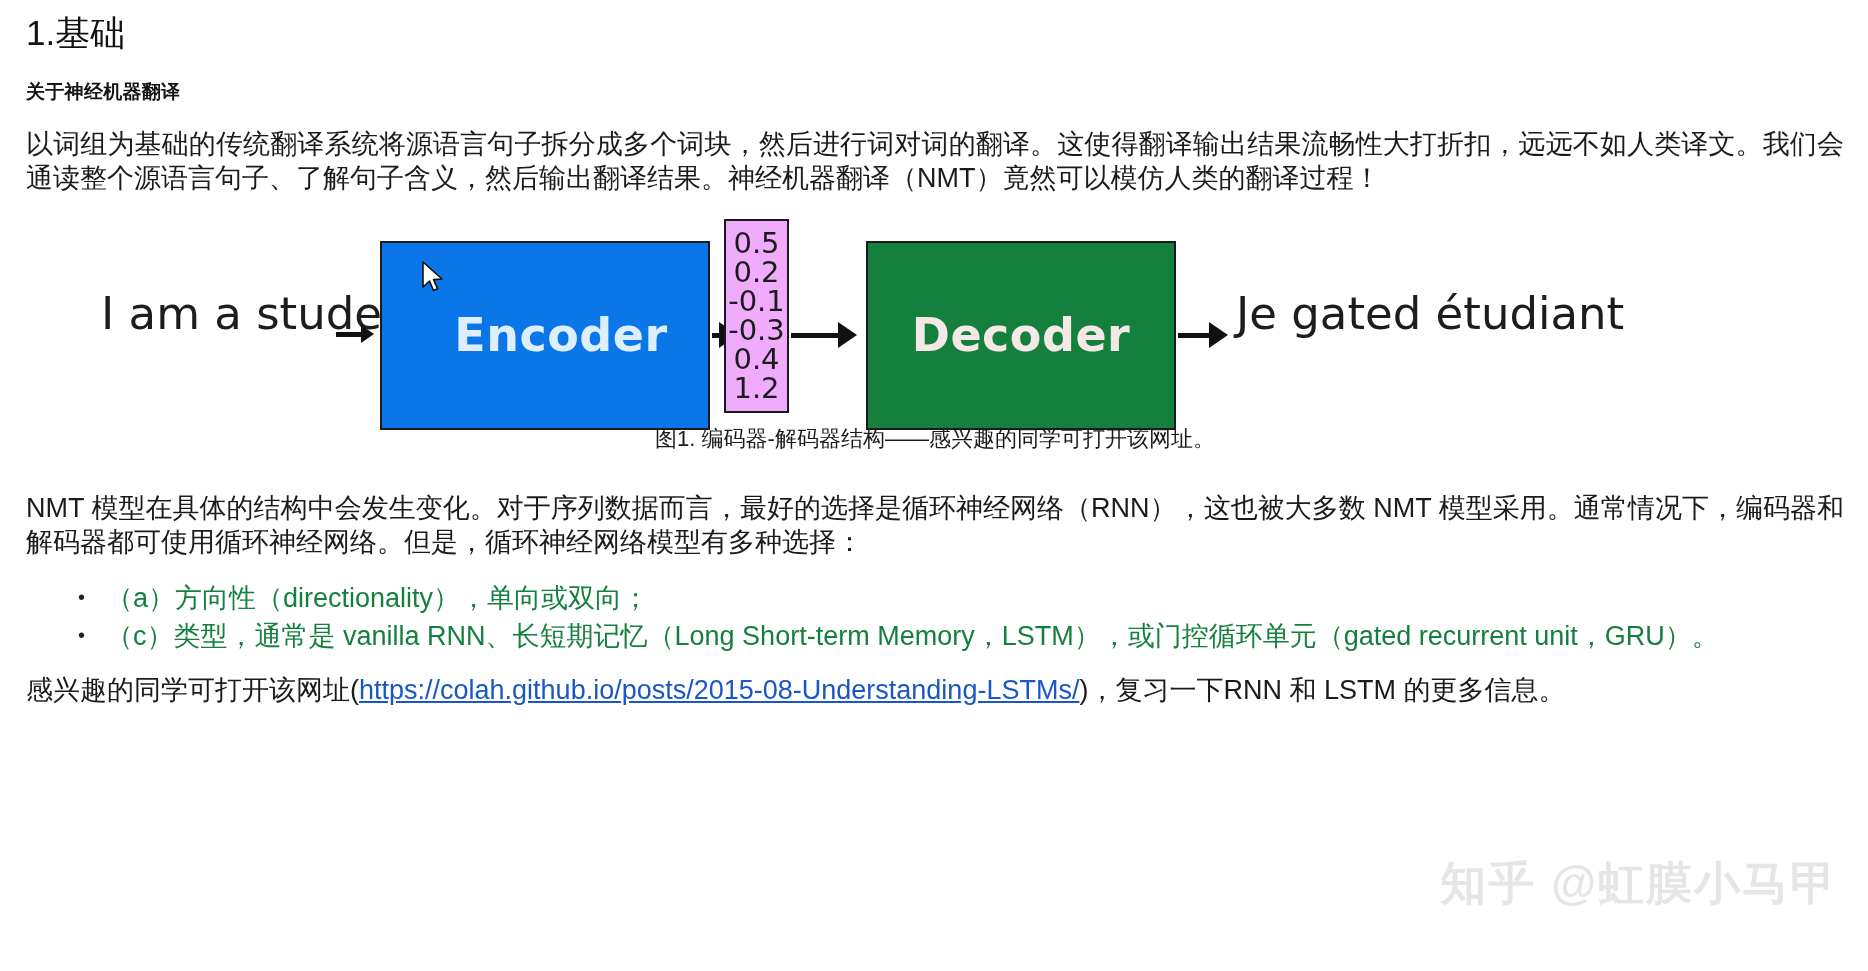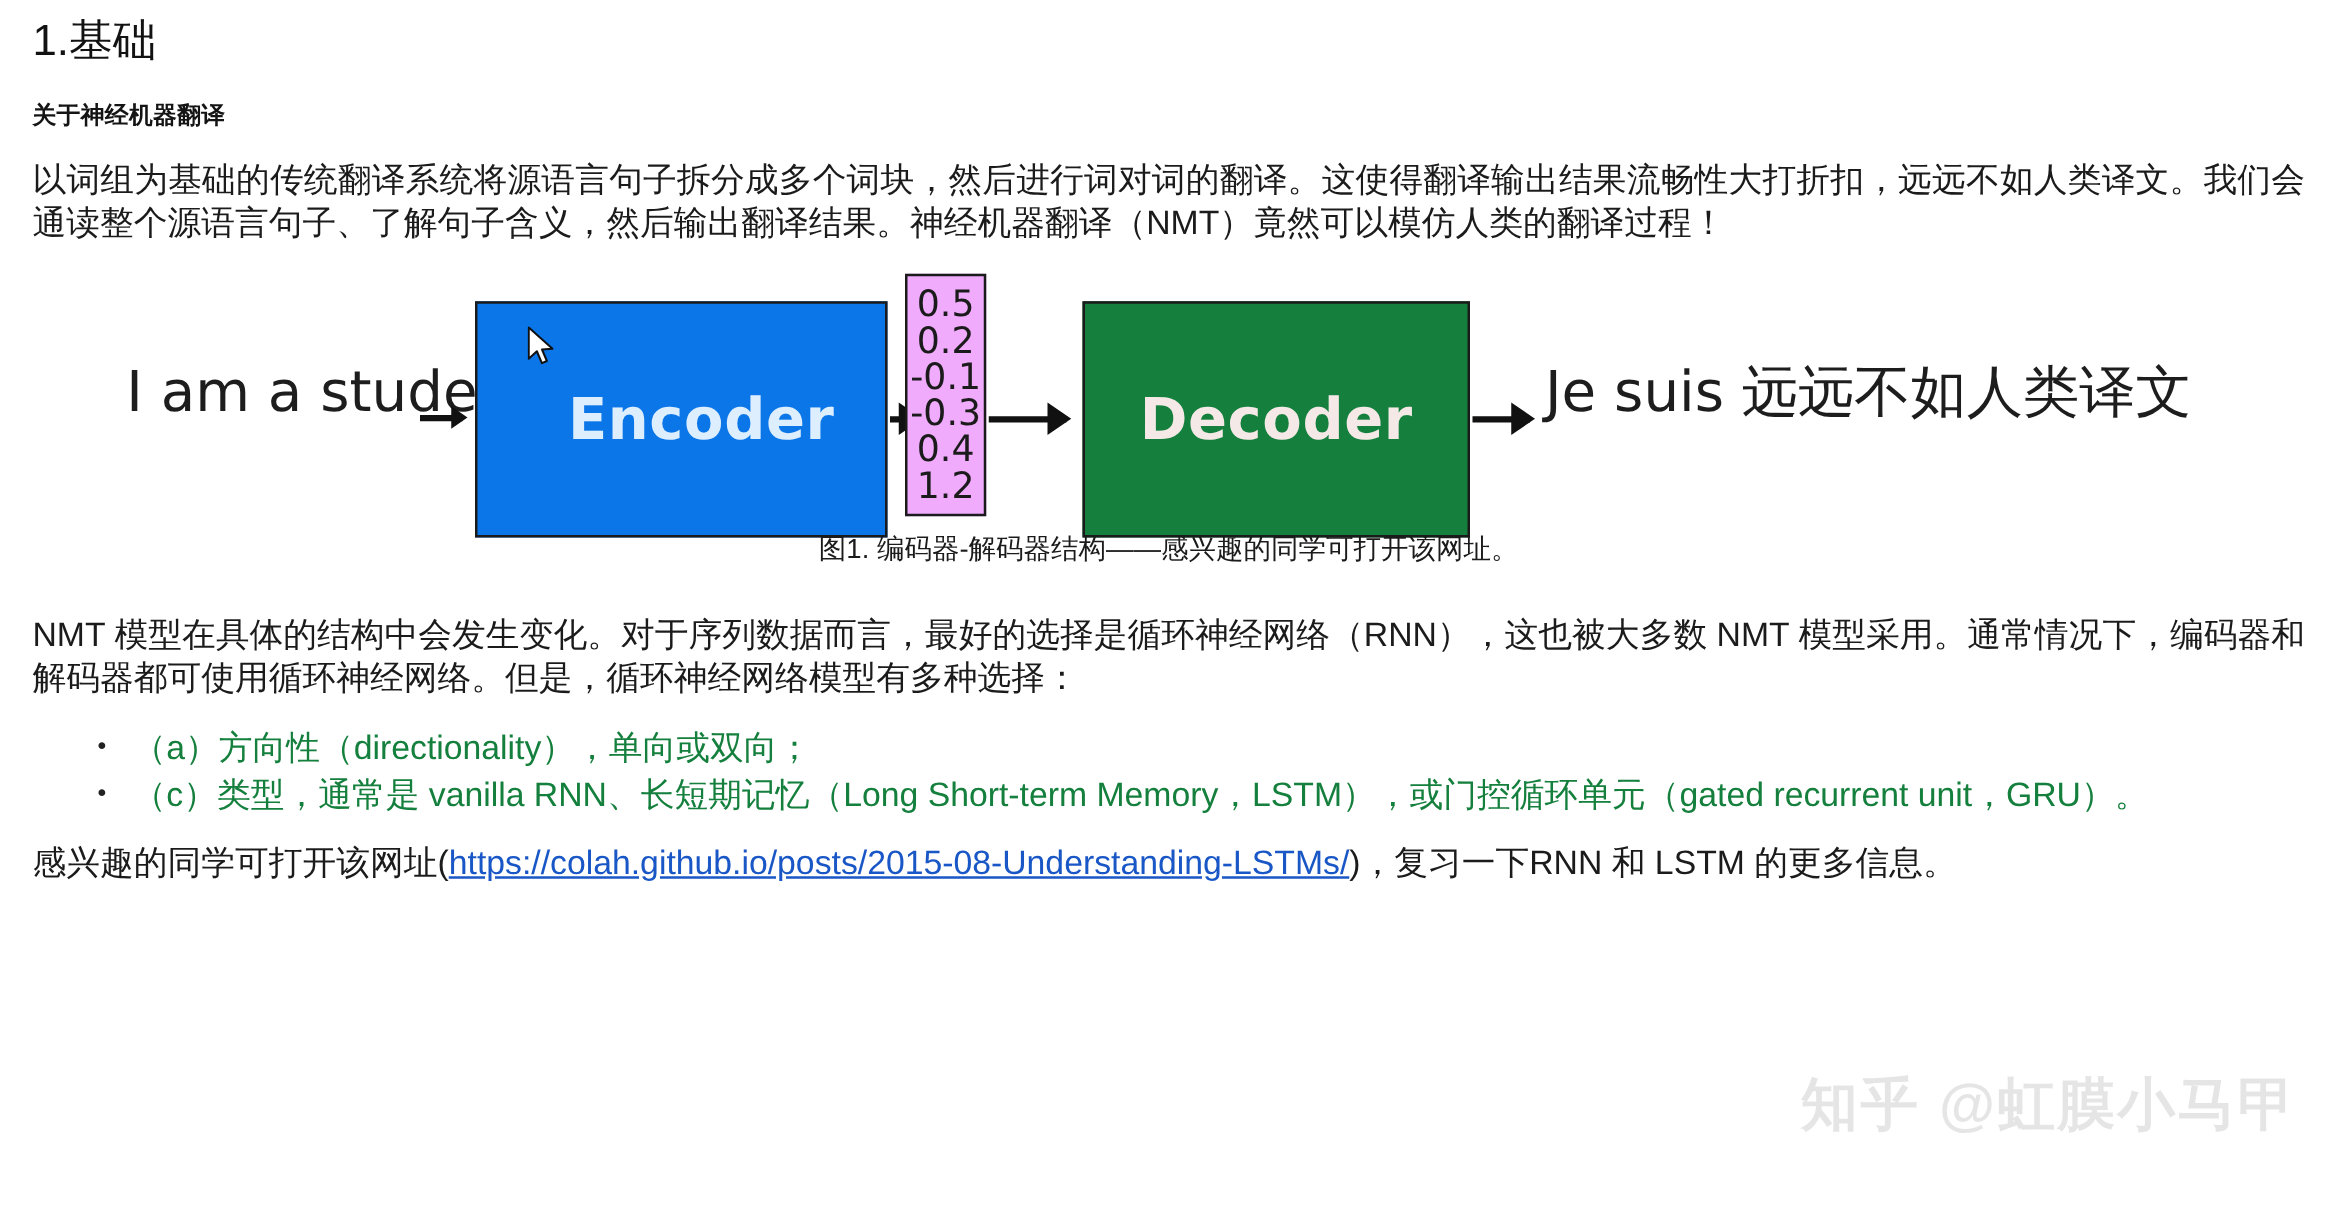--- a/index.html
+++ b/index.html
@@ -267,21 +267,21 @@
         </div>
 
         <div class="arrow" style="left:765px; top:114px; width:62px; height:5px;"></div>
 
         <div class="box decoder">
           <span class="box-label">Decoder</span>
         </div>
 
         <div class="arrow" style="left:1152px; top:114px; width:46px; height:5px;"></div>
 
-        <div class="fig-out-text">Je suis 远远不如人类译文</div>
+        <div class="fig-out-text">Je gated étudiant</div>
       </div>
 
       <div class="fig-caption">图1. 编码器-解码器结构——感兴趣的同学可打开该网址。</div>
     </div>
 
 
     <p class="body-text">NMT 模型在具体的结构中会发生变化。对于序列数据而言，最好的选择是循环神经网络（RNN），这也被大多数 NMT 模型采用。通常情况下，编码器和解码器都可使用循环神经网络。但是，循环神经网络模型有多种选择：</p>
 
     <ul class="choices">
       <li>（a）方向性（directionality），单向或双向；</li>

